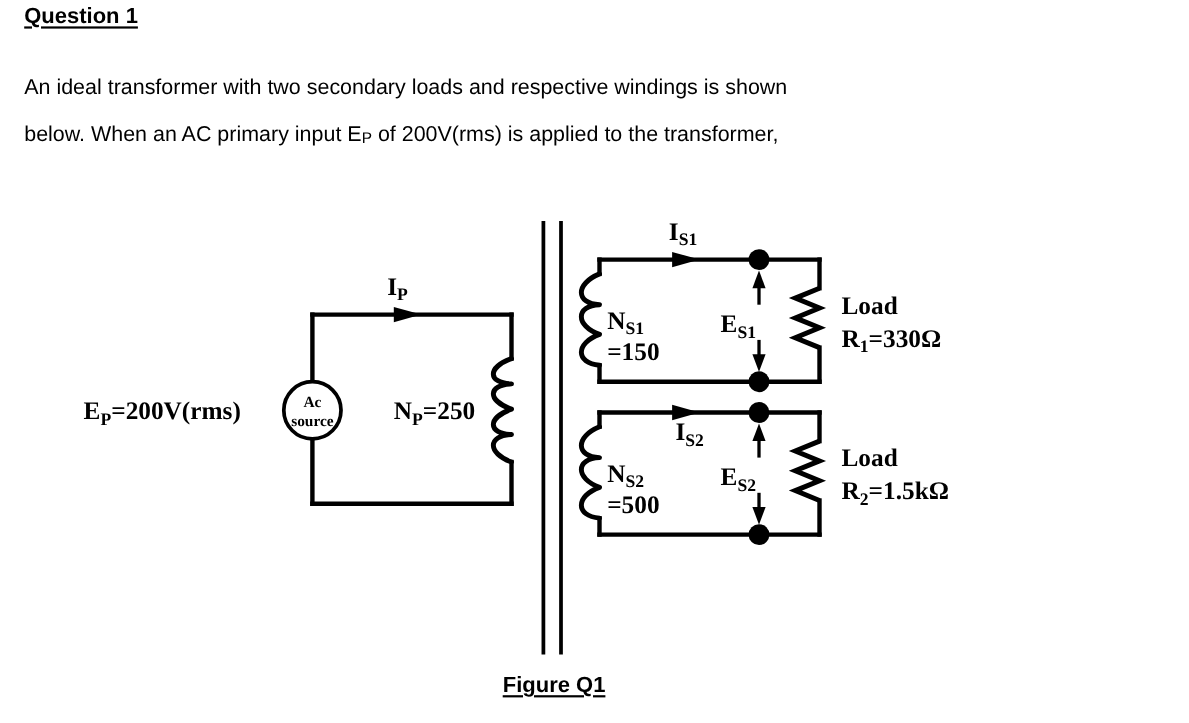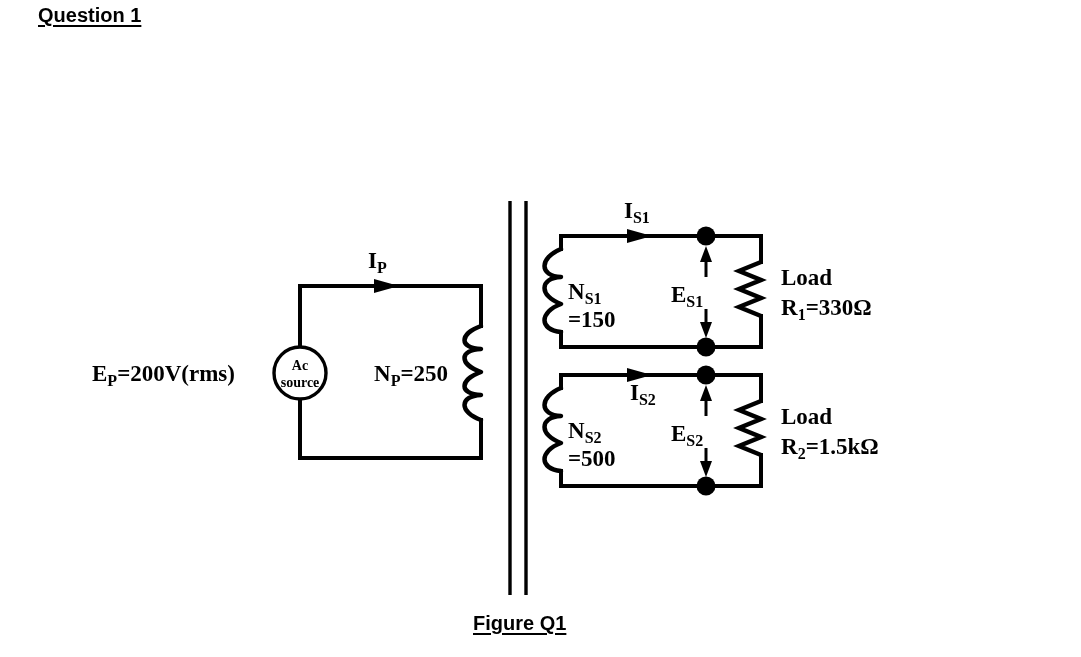--- a/index.html
+++ b/index.html
@@ -10,21 +10,21 @@
   body {
     width: 1081px;
     height: 657px;
     position: relative;
     overflow: hidden;
     font-family: "Liberation Sans", sans-serif;
     color: #000000;
   }
   #page {
     position: absolute;
-    left: 16px; top: 0;
+    left: 0; top: 0;
     width: 1030px;
     height: 657px;
   }
   .q-title {
     position: absolute;
     left: 22px;
     top: 4px;
     font-family: "Liberation Sans", sans-serif;
     font-size: 20px;
     font-weight: bold;
@@ -123,20 +123,22 @@
   }
 </style>
 </head>
 <body>
 
 <div id="page">
 
   <div class="q-title">Question 1</div>
 
   <div class="q-body">
+    <div>An ideal transformer with two secondary loads and respective windings is shown</div>
+    <div>below. When an AC primary input E<sub>P</sub> of 200V(rms) is applied to the transformer,</div>
   </div>
 
   <svg id="circuit" viewBox="0 0 1081 657" xmlns="http://www.w3.org/2000/svg">
 
     <path class="wire" d="M 284 286 L 465 286"></path>
 
     <path class="wire" d="M 284 458 L 465 458"></path>
 
     <path class="wire" d="M 284 286 L 284 347"></path>
     <path class="wire" d="M 284 398 L 284 458"></path>

